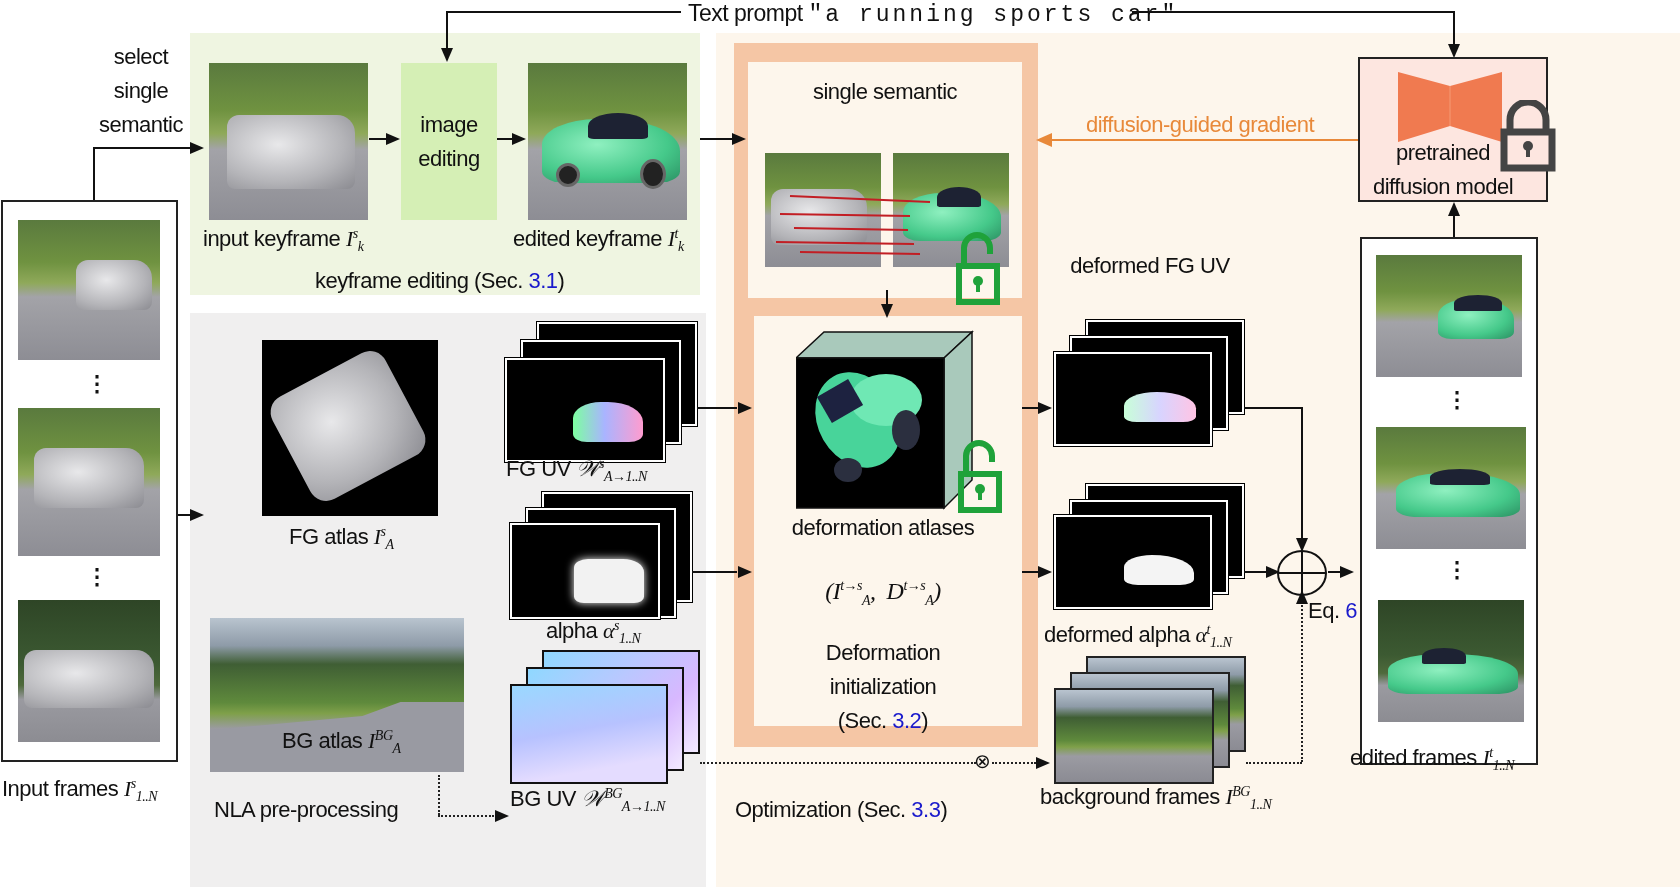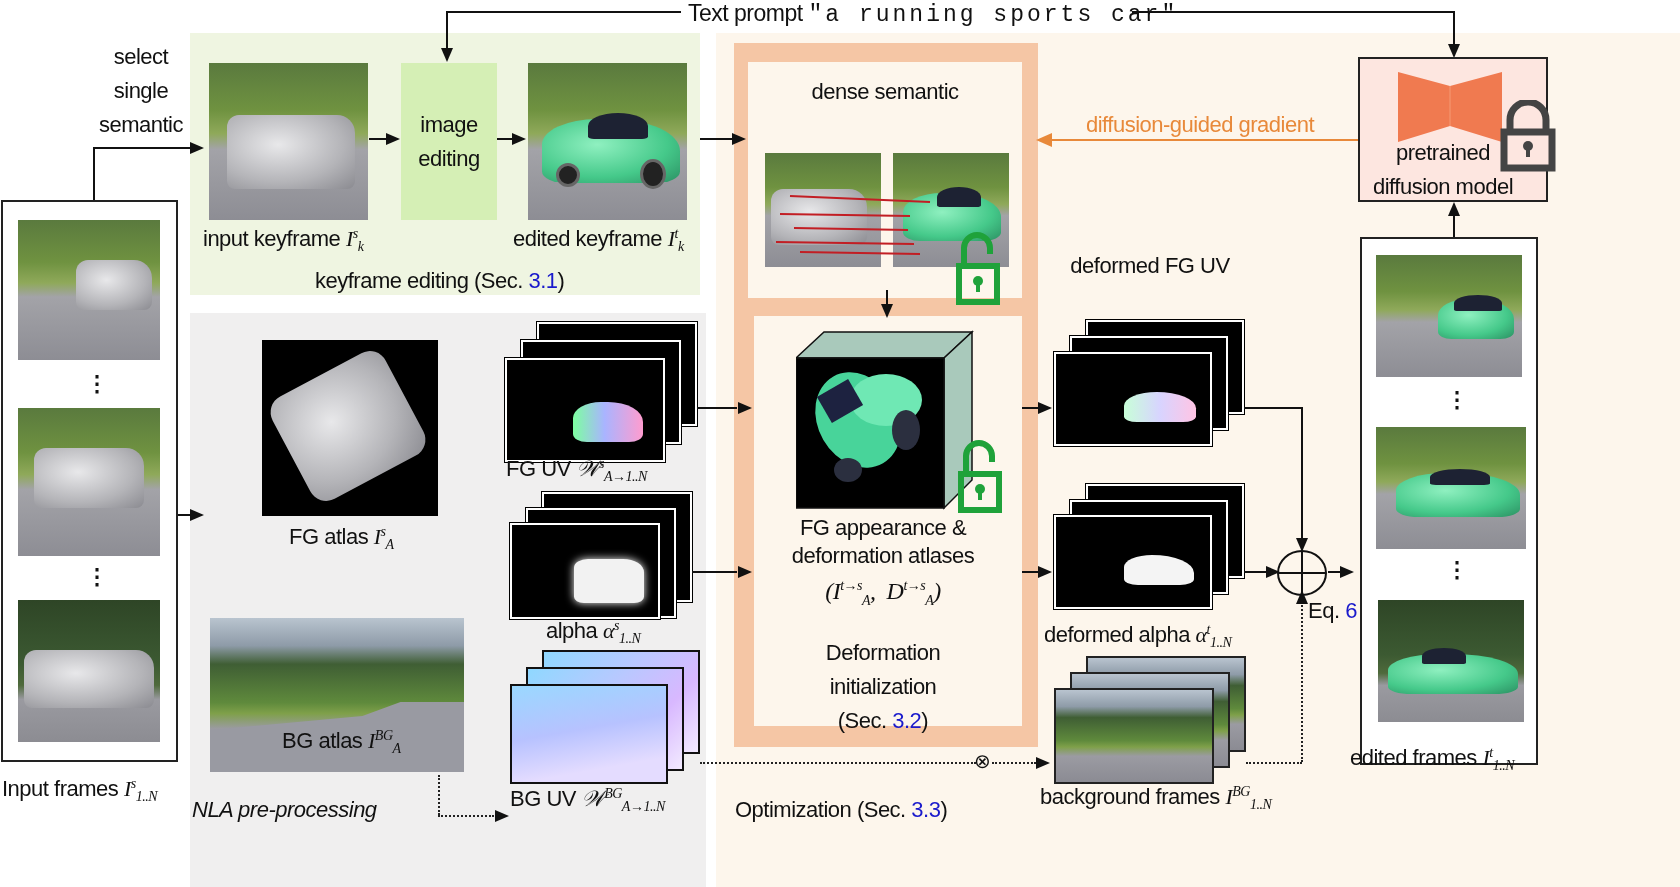--- a/index.html
+++ b/index.html
@@ -171,29 +171,29 @@
 <div class="dotline-h" style="left:438px;top:815px;width:56px;"></div>
 <div class="arrow-r" style="left:495px;top:810px;"></div>
 
 <div class="uv-card" style="left:542px;top:650px;width:158px;height:104px;"></div>
 <div class="uv-card" style="left:526px;top:667px;width:158px;height:104px;"></div>
 <div class="uv-card front" style="left:510px;top:684px;width:158px;height:100px;background:linear-gradient(170deg,#9ad8ff 0%,#b7c2ff 45%,#e4dcff 80%);"></div>
 <div class="txt" style="left:510px;top:786px;">
   <span>BG UV</span>
   <span class="math"><span>𝒲</span><sup>BG</sup><sub>A→1..N</sub></span>
 </div>
-<div class="txt" style="left:192px;top:797px;font-style:italic;">NLA pre-processing</div>
+<div class="txt" style="left:214px;top:797px;">NLA pre-processing</div>
 
 <div class="dotline-h" style="left:700px;top:762px;width:276px;"></div>
 <div class="txt" style="left:974px;top:750px;font-size:20px;">⊗</div>
 <div class="dotline-h" style="left:992px;top:762px;width:44px;"></div>
 <div class="arrow-r" style="left:1036px;top:757px;"></div>
 
 <div class="txt ctr" style="left:748px;top:72px;width:274px;line-height:40px;">
-  <div>dense semantic</div>
+  <div>single semantic</div>
 </div>
 <div class="photo scene" style="left:765px;top:153px;width:116px;height:114px;">
   <div class="car-silver" style="left:6px;top:36px;width:96px;height:56px;"></div>
 </div>
 <div class="photo scene" style="left:893px;top:153px;width:116px;height:114px;">
   <div class="car-green" style="left:10px;top:40px;width:98px;height:48px;"></div>
   <div class="car-roof" style="left:44px;top:34px;width:44px;height:20px;"></div>
 </div>
 <svg class="abs" style="left:760px;top:150px;" width="260" height="120">
   <g stroke="#c21e24" stroke-width="2">
@@ -224,21 +224,20 @@
   <ellipse cx="110" cy="100" rx="14" ry="20" fill="#2b2f3f"></ellipse>
   <ellipse cx="52" cy="140" rx="14" ry="12" fill="#2b2f3f"></ellipse>
 </svg>
 <svg class="abs" style="left:958px;top:440px;" width="44" height="74" viewBox="0 0 44 74">
   <path d="M8 34 V16 a13 13 0 0 1 26 0 V22" fill="none" stroke="#1fa23a" stroke-width="6"></path>
   <rect x="3" y="34" width="38" height="36" fill="none" stroke="#1fa23a" stroke-width="6"></rect>
   <circle cx="22" cy="49" r="5" fill="#1fa23a"></circle>
     <rect x="20" y="50" width="4" height="10" fill="#1fa23a"></rect>
 </svg>
 <div class="txt ctr" style="left:754px;top:514px;width:258px;line-height:28px;">
-  <div>FG appearance &amp;</div>
   <div>deformation atlases</div>
 </div>
 <div class="txt ctr math" style="left:754px;top:578px;width:258px;font-size:24px;">
   (I<sup>t→s</sup><sub>A</sub>,&nbsp; D<sup>t→s</sup><sub>A</sub>)
 </div>
 <div class="txt ctr" style="left:754px;top:636px;width:258px;line-height:34px;">
   <div>Deformation</div>
   <div>initialization</div>
   <div><span>(Sec. </span><span class="link">3.2</span><span>)</span></div>
 </div>

